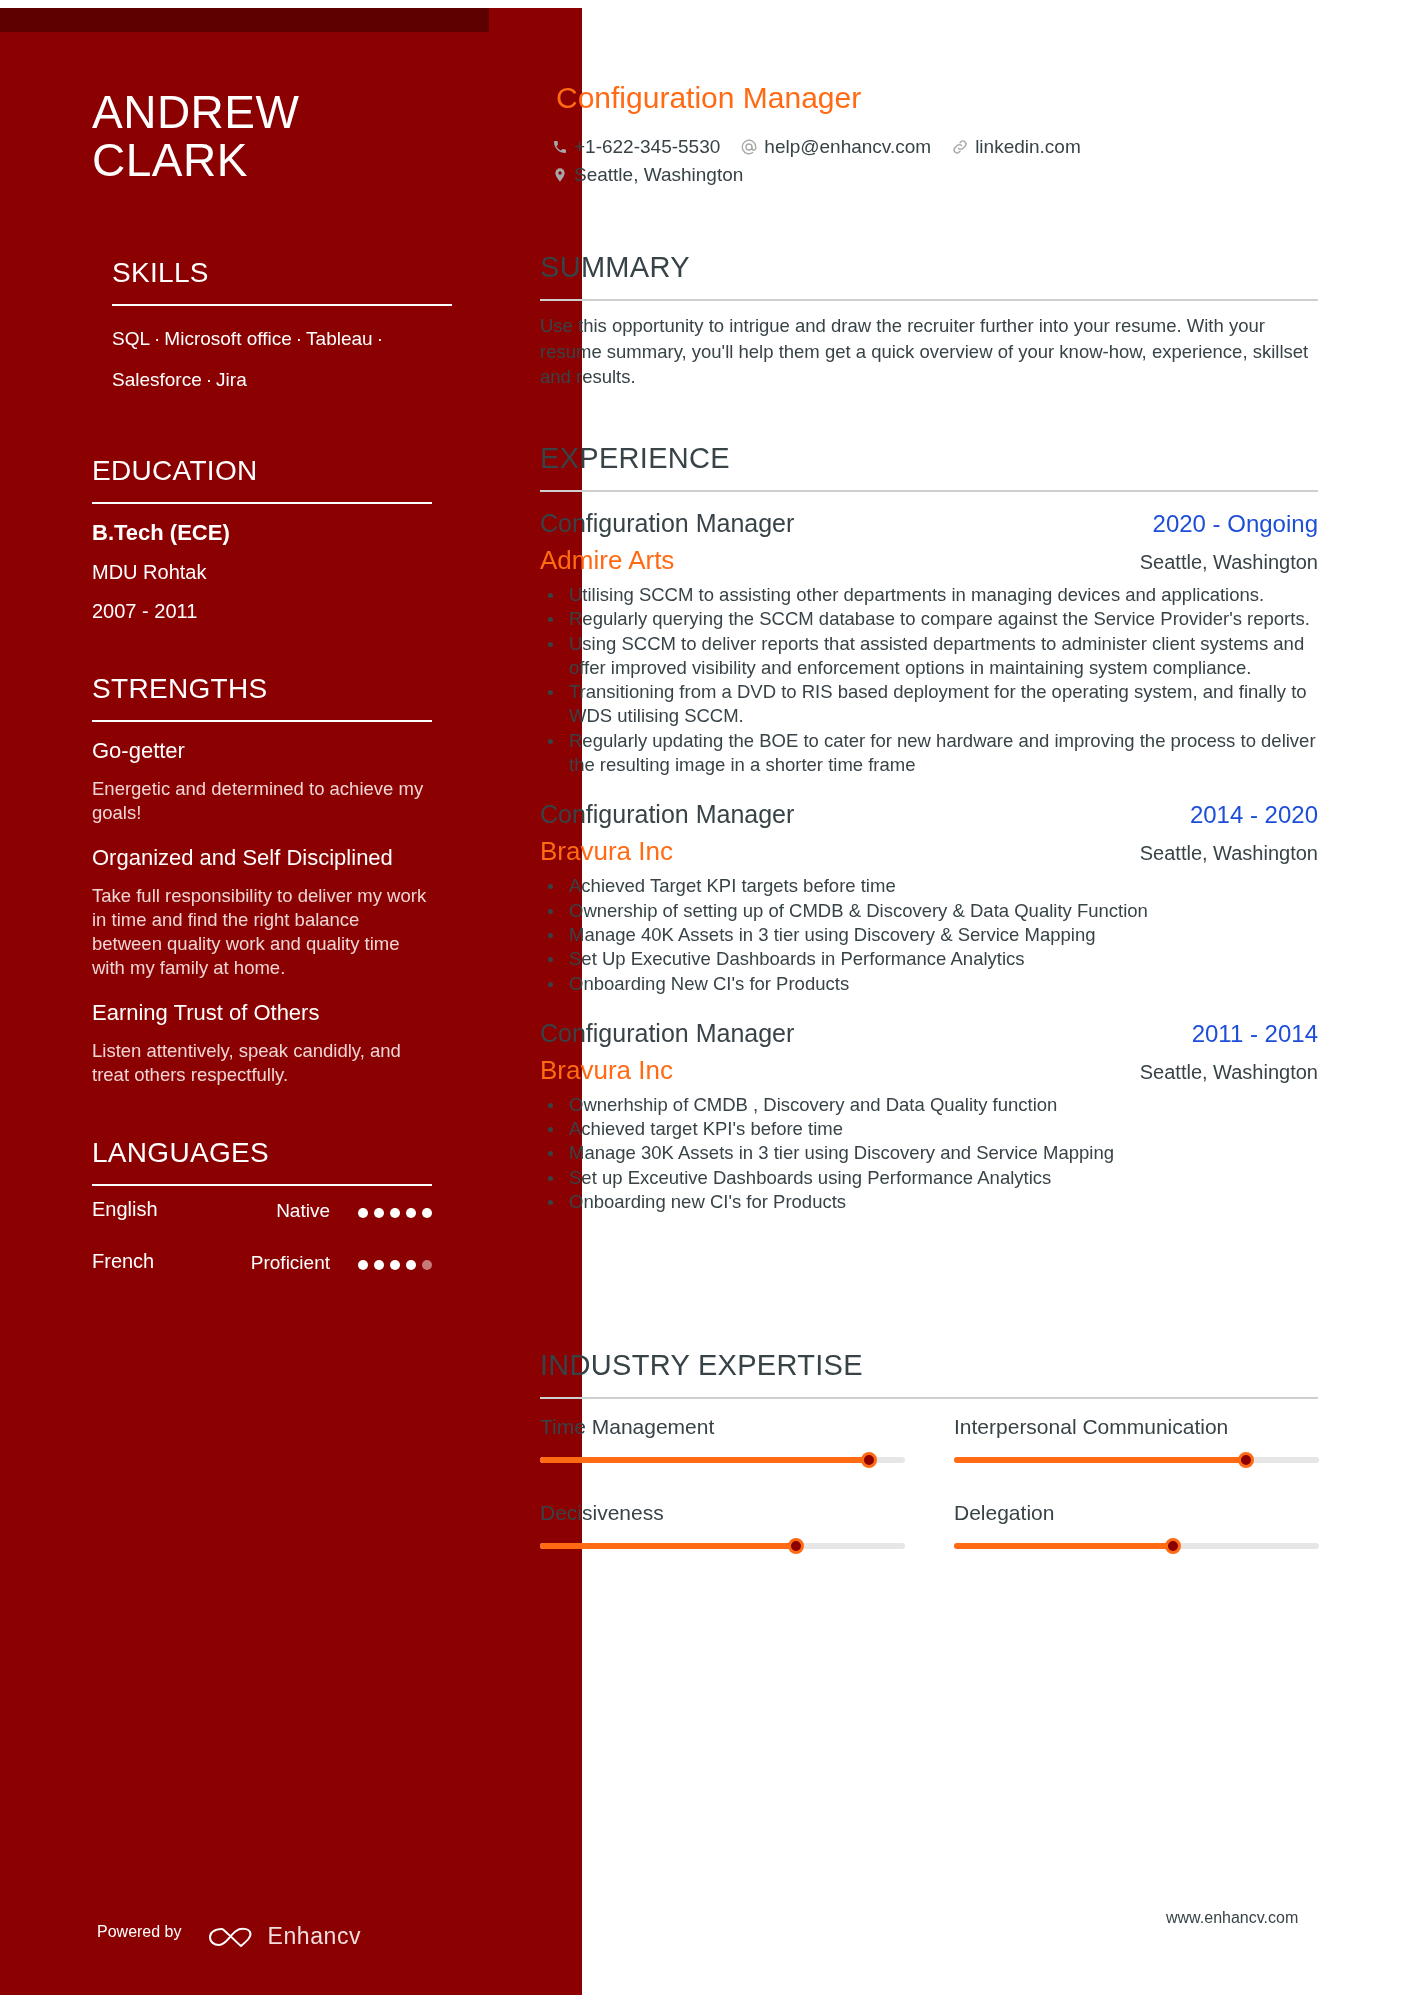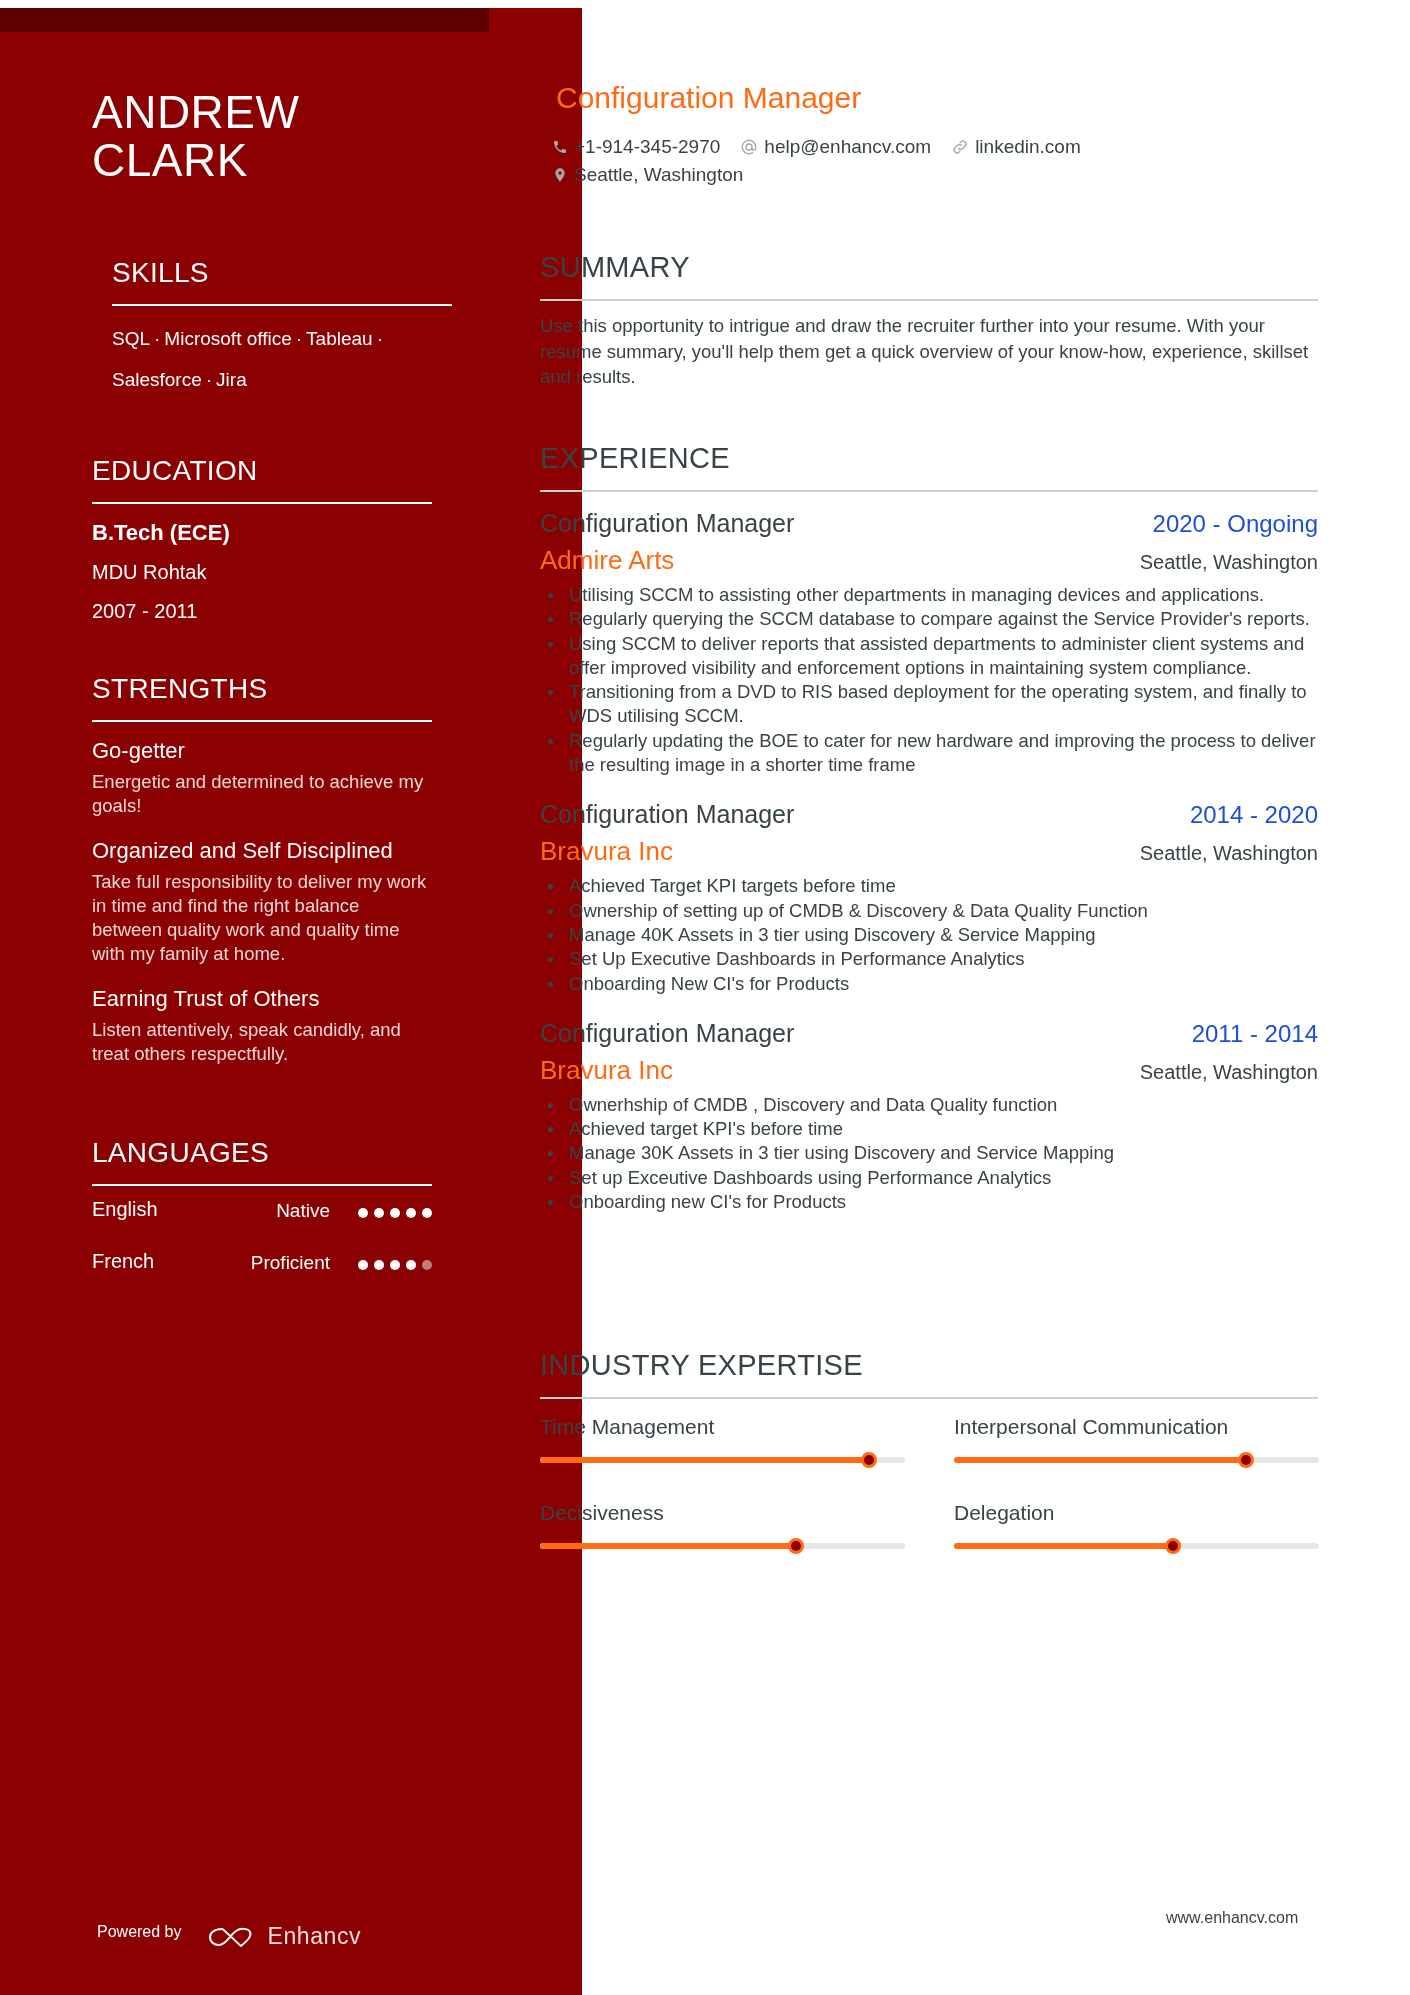--- a/index.html
+++ b/index.html
@@ -19,21 +19,21 @@
   .skills { margin-top: 12px; font-size: 19px; line-height: 41px; color: #ffffff; }
   .skills .dot { padding: 0 4px; }
 
   .edu-degree { margin-top: 14px; font-size: 22px; line-height: 30px; font-weight: 700; }
   .edu-school { margin-top: 9px; font-size: 20px; line-height: 30px; }
   .edu-years { margin-top: 9px; font-size: 20px; line-height: 30px; }
 
   .strength { margin-top: 14px; }
   .strength + .strength { margin-top: 18px; }
   .strength-title { font-size: 22px; line-height: 30px; color: #ffffff; }
-  .strength-desc { margin-top: 4px; font-size: 18.5px; line-height: 24px; color: #f0d5d5; }
+  .strength-desc { margin-top: 11px; font-size: 18.5px; line-height: 24px; color: #f0d5d5; }
 
   .lang-row { position: relative; height: 52px; font-size: 20px; }
   .lang-row:first-of-type { margin-top: 12px; }
   .lang-name { position: absolute; left: 0; top: 12px; }
   .lang-level { position: absolute; right: 102px; top: 14px; font-size: 19px; }
   .lang-dots { position: absolute; right: 0; top: 22px; display: flex; gap: 6px; }
   .lang-dots span { width: 10px; height: 10px; border-radius: 50%; background: #ffffff; display: block; }
   .lang-dots span.off { background: #c77a7a; }
 
   .powered { position: absolute; left: 97px; top: 1915px; display: flex; gap: 26px; color: #ffffff; }
@@ -158,21 +158,21 @@
 </aside>
 
 <div class="job-title">Configuration Manager</div>
 
 <div class="contacts">
   <div class="contact-row">
     <span class="contact-item">
       <svg width="16" height="16" viewBox="0 0 24 24">
           <path fill="#a7a7a7" d="M6.6 10.8c1.4 2.8 3.8 5.1 6.6 6.6l2.2-2.2c.3-.3.7-.4 1-.2 1.1.4 2.3.6 3.6.6.6 0 1 .4 1 1V20c0 .6-.4 1-1 1C10.6 21 3 13.4 3 4c0-.6.4-1 1-1h3.5c.6 0 1 .4 1 1 0 1.3.2 2.5.6 3.6.1.3 0 .7-.2 1L6.6 10.8z"></path>
         </svg>
-      <span>+1-914-345-2970</span>
+      <span>+1-622-345-5530</span>
     </span>
     <span class="contact-item">
       <svg width="18" height="18" viewBox="0 0 24 24" fill="none" stroke="#a7a7a7" stroke-width="1.8">
           <circle cx="12" cy="12" r="4"></circle>
           <path d="M16 12v1.5a2.5 2.5 0 0 0 5 0V12a9 9 0 1 0-3.5 7.1"></path>
         </svg>
       <span>help@enhancv.com</span>
     </span>
     <span class="contact-item">
       <svg width="18" height="18" viewBox="0 0 24 24" fill="none" stroke="#a7a7a7" stroke-width="1.8" stroke-linecap="round">

